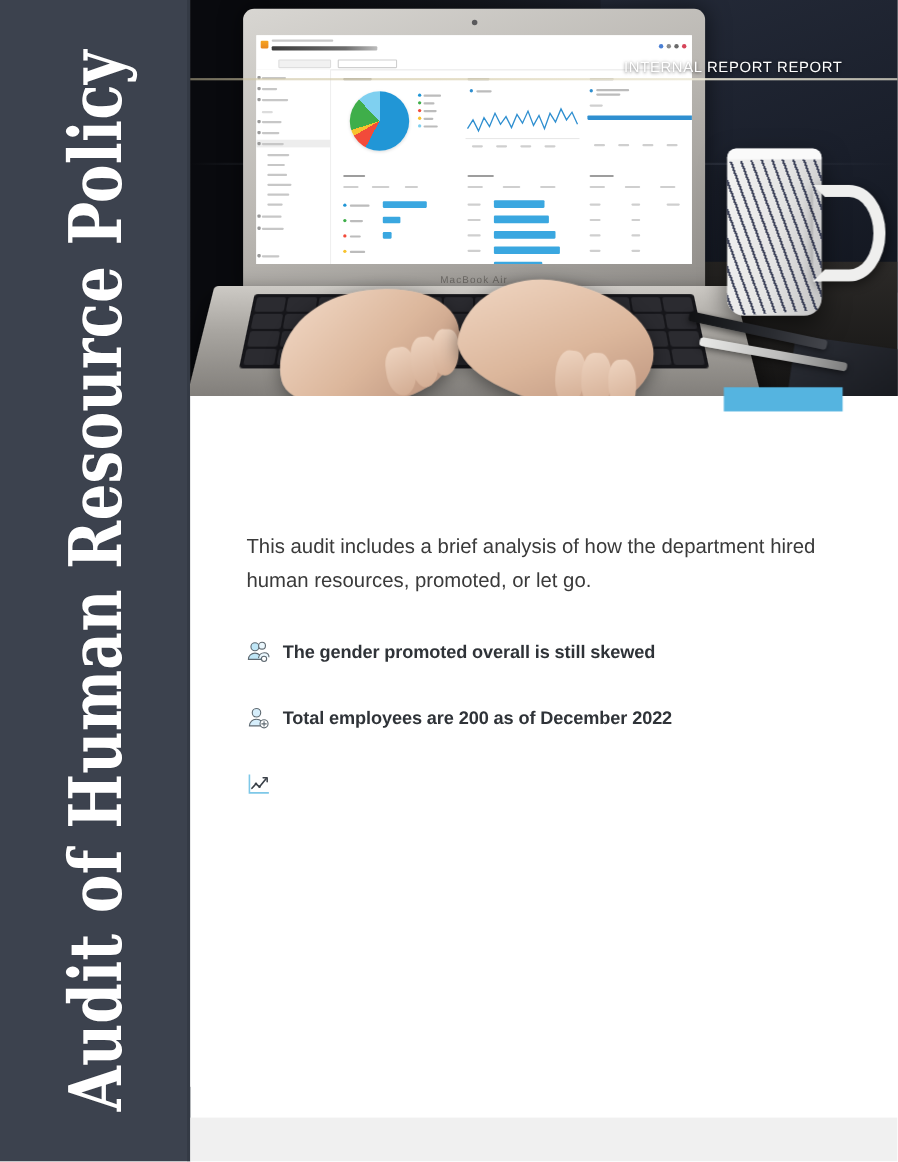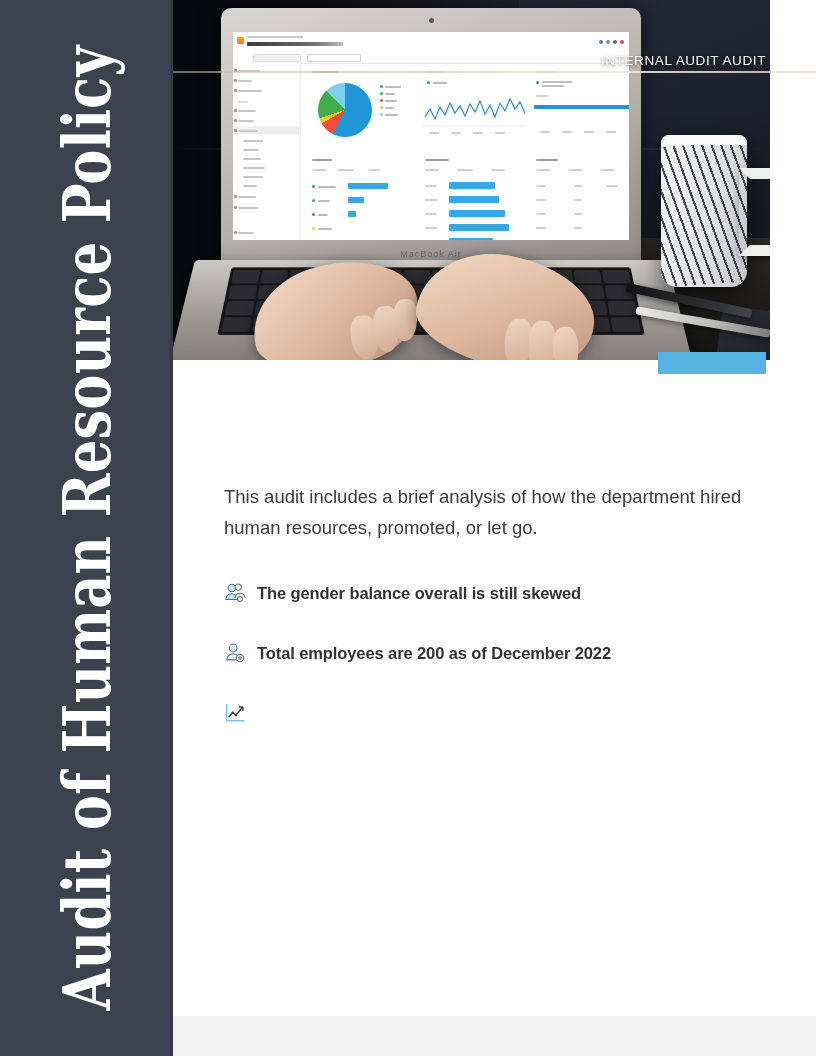--- a/index.html
+++ b/index.html
@@ -65,21 +65,21 @@
     
     transform: translate(-50%, -50%) rotate(-90deg) scaleX(0.80);
     text-shadow: 0 0 1px rgba(0,0,0,0.25);
   }
 
   
   .hero {
     position: absolute;
     left: 173px;
     top: 0;
-    width: 597px;
+    width: 643px;
     height: 360px;
     overflow: hidden;
     background: #0c0d12;
   }
   .hero-photo {
     position: absolute;
     inset: 0;
   }
   
   .bg-dark {
@@ -693,40 +693,40 @@
         <div class="mug-rim"></div>
       </div>
       <div class="mug-handle"></div>
       <div class="phone"></div>
       <div class="pen pen1"></div>
       <div class="pen pen2"></div>
     </div>
   </div>
 
   <div class="hdr-rule"></div>
-  <div class="hdr-label">INTERNAL AUDIT AUDIT</div>
+  <div class="hdr-label">INTERNAL REPORT REPORT</div>
   <div class="accent-block"></div>
 
   <div class="content">
 
     <p class="intro">This audit includes a brief analysis of how the department hired human resources, promoted, or let go.</p>
 
     <div class="bullets">
 
       <div class="bullet">
         <span class="bullet-icon">
           <svg viewBox="0 0 24 24" width="22" height="24" fill="none">
             <circle cx="8.5" cy="6.5" r="4" fill="#bfe6f6" stroke="#5f6a72" stroke-width="1.1"></circle>
             <path d="M2 19c0-3.6 2.9-6.2 6.5-6.2S15 15.4 15 19z" fill="#bfe6f6" stroke="#5f6a72" stroke-width="1.1"></path>
             <circle cx="15.5" cy="5.5" r="3.4" fill="#eaf7fd" stroke="#5f6a72" stroke-width="1.1"></circle>
             <path d="M12 17.8c.3-3.2 2.8-5.4 5.8-5.4 2.6 0 4.6 1.7 4.6 4.4" stroke="#5f6a72" stroke-width="1.1" fill="#eaf7fd"></path>
             <circle cx="17.5" cy="18.5" r="2.6" fill="#ffffff" stroke="#5f6a72" stroke-width="1.1"></circle>
           </svg>
         </span>
-        <span class="bullet-text">The gender balance overall is still skewed</span>
+        <span class="bullet-text">The gender promoted overall is still skewed</span>
       </div>
 
       <div class="bullet">
         <span class="bullet-icon">
           <svg viewBox="0 0 24 24" width="22" height="24" fill="none">
             <circle cx="10" cy="6.5" r="4.2" fill="#d6eefb" stroke="#5f6a72" stroke-width="1.1"></circle>
             <path d="M3 19.5c0-3.8 3.1-6.6 7-6.6s7 2.8 7 6.6z" fill="#d6eefb" stroke="#5f6a72" stroke-width="1.1"></path>
             <circle cx="17.5" cy="17.5" r="4" fill="#ffffff" stroke="#5f6a72" stroke-width="1.1"></circle>
             <path d="M17.5 15.3v4.4M15.3 17.5h4.4" stroke="#5f6a72" stroke-width="1.1" stroke-linecap="round"></path>
           </svg>

